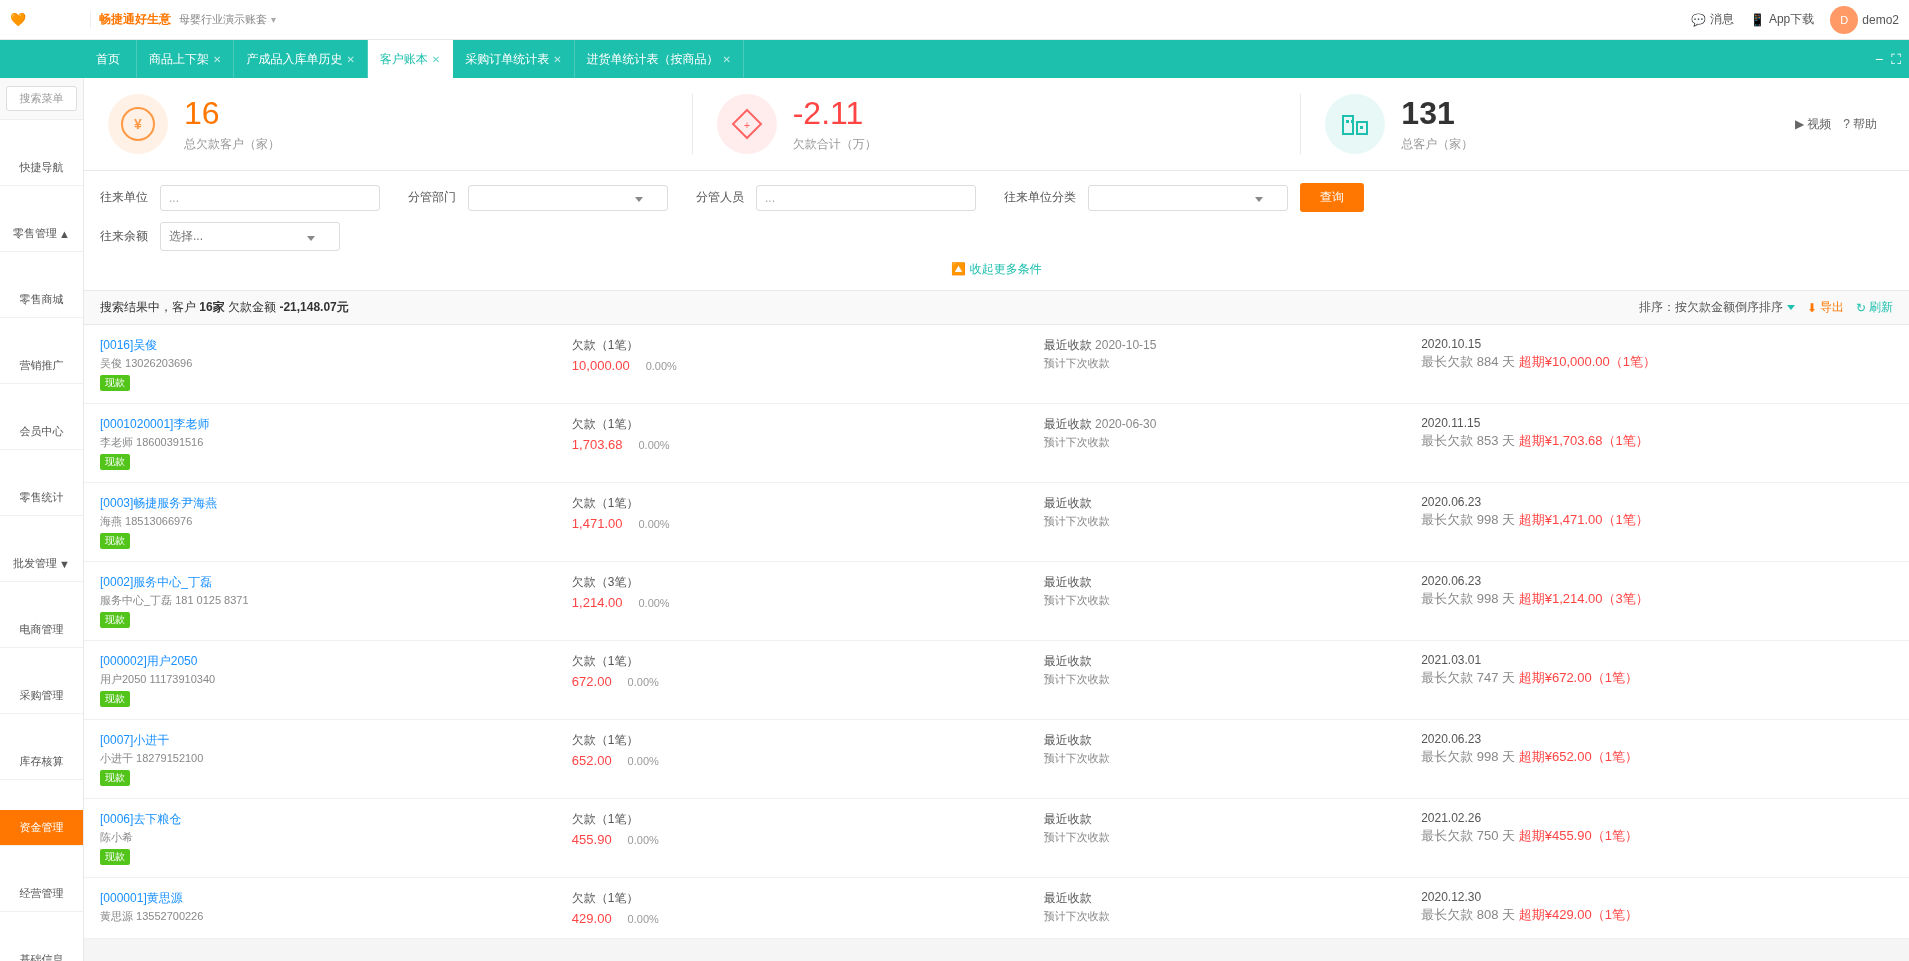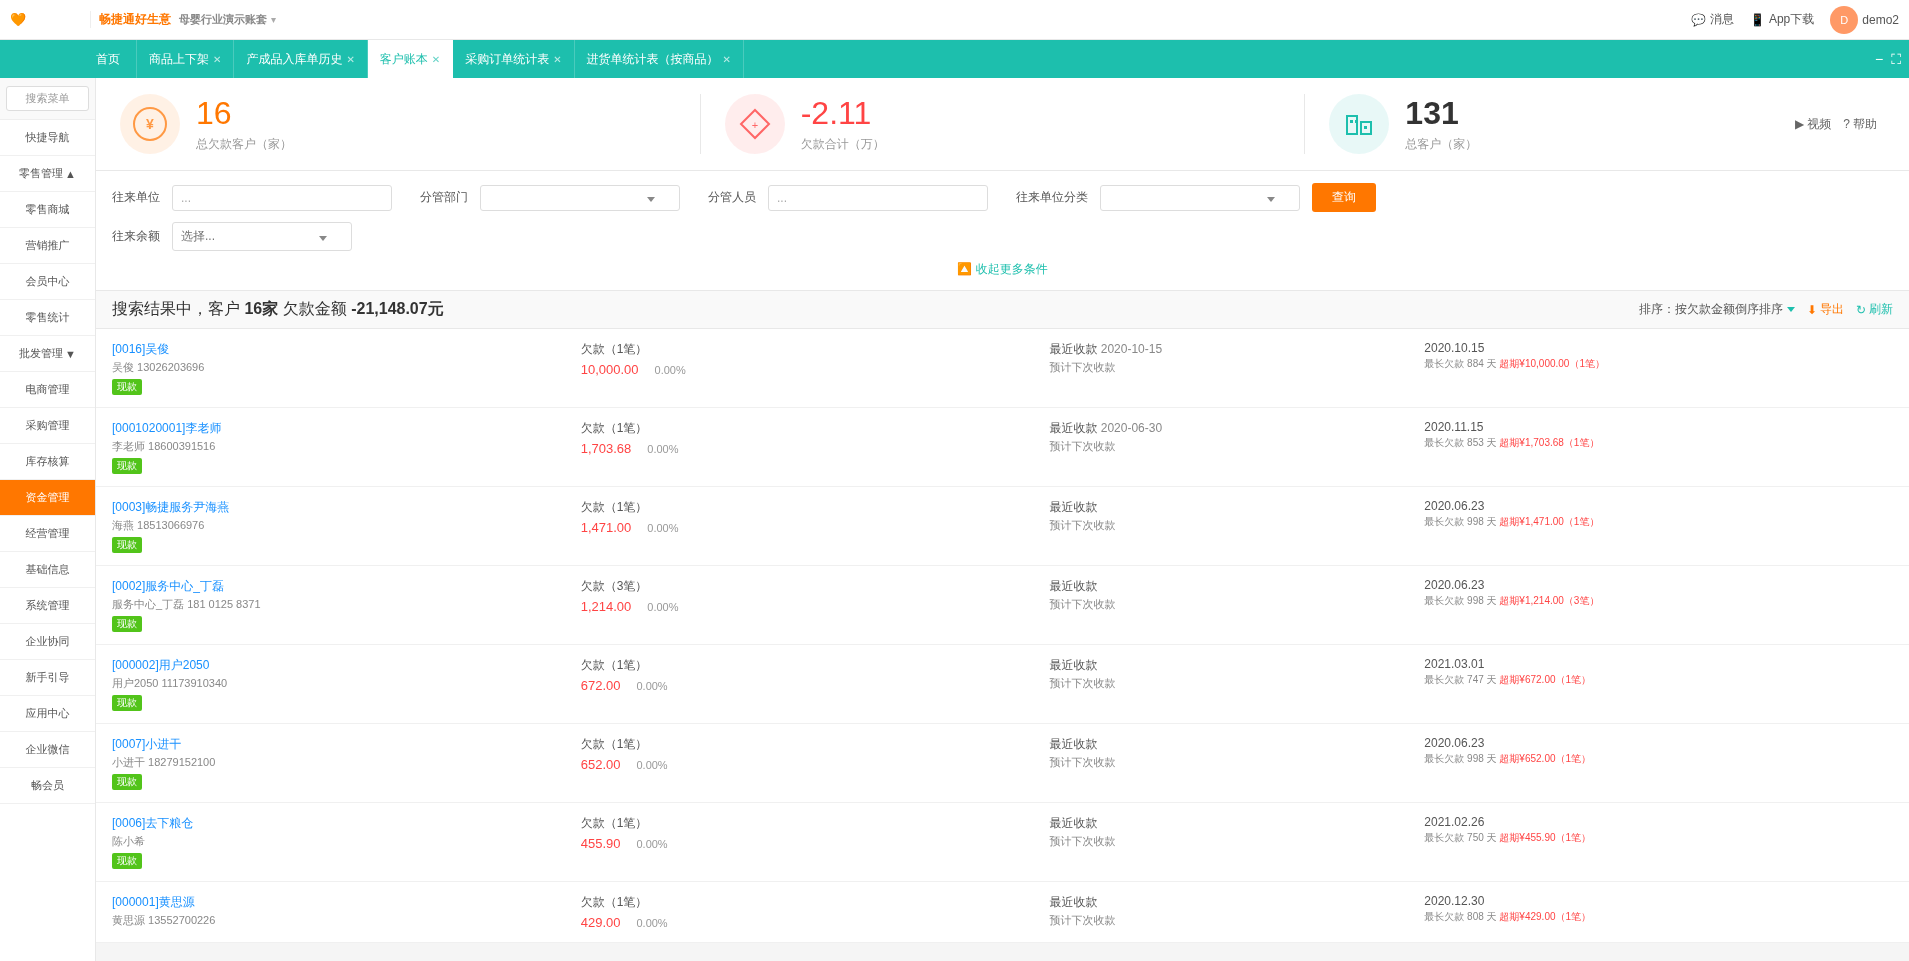--- a/index.html
+++ b/index.html
@@ -29,21 +29,21 @@
     .nav-tab.active { background: #fff; color: #1dbfad; }
     .nav-tab .close-x { font-size: 10px; opacity: 0.7; }
     .nav-tab-home { padding: 0 16px; }
     .nav-tabs-right { margin-left: auto; display: flex; align-items: center; gap: 8px; padding-right: 8px; }
     .nav-icon-btn { color: #fff; font-size: 14px; cursor: pointer; }
 
     
     .main-layout { display: flex; height: calc(100vh - 78px); }
 
     
-    .sidebar { width: 96px; background: #fff; border-right: 1px solid #e8e8e8; display: flex; flex-direction: column; overflow-y: auto; }
+    .sidebar { width: 84px; background: #fff; border-right: 1px solid #e8e8e8; display: flex; flex-direction: column; overflow-y: auto; gap: 30px; }
     .sidebar-search { padding: 8px 6px; background: #f9f9f9; border-bottom: 1px solid #eee; }
     .sidebar-search-box { background: #fff; border: 1px solid #ddd; border-radius: 3px; padding: 4px 6px; font-size: 11px; color: #999; text-align: center; }
     .sidebar-item {
       padding: 10px 4px; text-align: center; cursor: pointer; font-size: 11px;
       color: #555; border-bottom: 1px solid #f0f0f0;
     }
     .sidebar-item.active { background: #ff7700; color: #fff; }
     .sidebar-item-with-arrow { display: flex; align-items: center; justify-content: center; gap: 2px; }
 
     
@@ -87,21 +87,21 @@
       background: #ff7700; color: #fff; border: none; border-radius: 3px;
       padding: 6px 20px; font-size: 12px; cursor: pointer;
     }
     .collapse-row { text-align: center; color: #1dbfad; font-size: 12px; cursor: pointer; margin-top: 4px; }
 
     
     .result-bar {
       background: #f9f9f9; padding: 8px 16px; border-bottom: 1px solid #e8e8e8;
       display: flex; align-items: center; justify-content: space-between;
     }
-    .result-text { font-size: 16px; color: #555; }
+    .result-text { font-size: 12px; color: #555; }
     .result-text span { color: #333; font-weight: 500; }
     .result-actions { display: flex; align-items: center; gap: 12px; font-size: 12px; color: #666; }
     .sort-btn { display: flex; align-items: center; gap: 4px; cursor: pointer; color: #555; margin-left: 48px; }
     .export-btn { color: #ff7700; cursor: pointer; display: flex; align-items: center; gap: 3px; }
     .refresh-btn { color: #1dbfad; cursor: pointer; display: flex; align-items: center; gap: 3px; }
 
     
     .data-table { width: 100%; background: #fff; }
     .table-header { display: flex; padding: 10px 16px; background: #f9f9f9; border-bottom: 1px solid #e8e8e8; font-size: 12px; font-weight: 600; color: #555; }
     .col-customer { flex: 2.5; }
@@ -118,36 +118,36 @@
     .debt-count { font-size: 12px; color: #555; margin-bottom: 4px; }
     .debt-amount { color: #ff4444; font-size: 13px; font-weight: 500; }
     .debt-percent { font-size: 11px; color: #999; margin-left: 16px; }
     .debt-row { display: flex; align-items: center; }
     
     .recovery-info { font-size: 12px; color: #555; }
     .recovery-date { color: #888; }
     .recovery-next { color: #888; font-size: 11px; margin-top: 2px; }
     
     .due-date { font-size: 12px; color: #555; }
-    .due-overdue { font-size: 10px; color: #888; margin-top: 2px; }
+    .due-overdue { font-size: 13px; color: #888; margin-top: 2px; }
     .due-link { color: #ff4444; cursor: pointer; }
 
     .chevron-down { display: inline-block; width: 0; height: 0; border-left: 4px solid transparent; border-right: 4px solid transparent; border-top: 5px solid #888; }
     .chevron-down-teal { border-top-color: #1dbfad; }
   </style>
 </head>
 <body>
 
 <div class="top-header">
   <div class="logo-area">
     <span class="logo-text">🧡</span>
   </div>
   <div style="display:flex;align-items:center;gap:0;border-left:1px solid #eee;padding-left:8px;">
     <span style="font-size:12px;color:#ff7700;font-weight:bold;">畅捷通好生意</span>
-    <span style="font-size:11px;color:#888;margin-left:8px;font-weight:bold;">母婴行业演示账套</span>
+    <span style="font-size:11px;color:#888;margin-left:8px;">母婴行业演示账套</span>
     <span style="font-size:10px;color:#aaa;margin-left:4px;">▾</span>
   </div>
   <div class="header-right">
     <div class="header-btn">
       <span>💬</span>
       <span>消息</span>
     </div>
     <div class="header-btn">
       <span>📱</span>
       <span>App下载</span>

